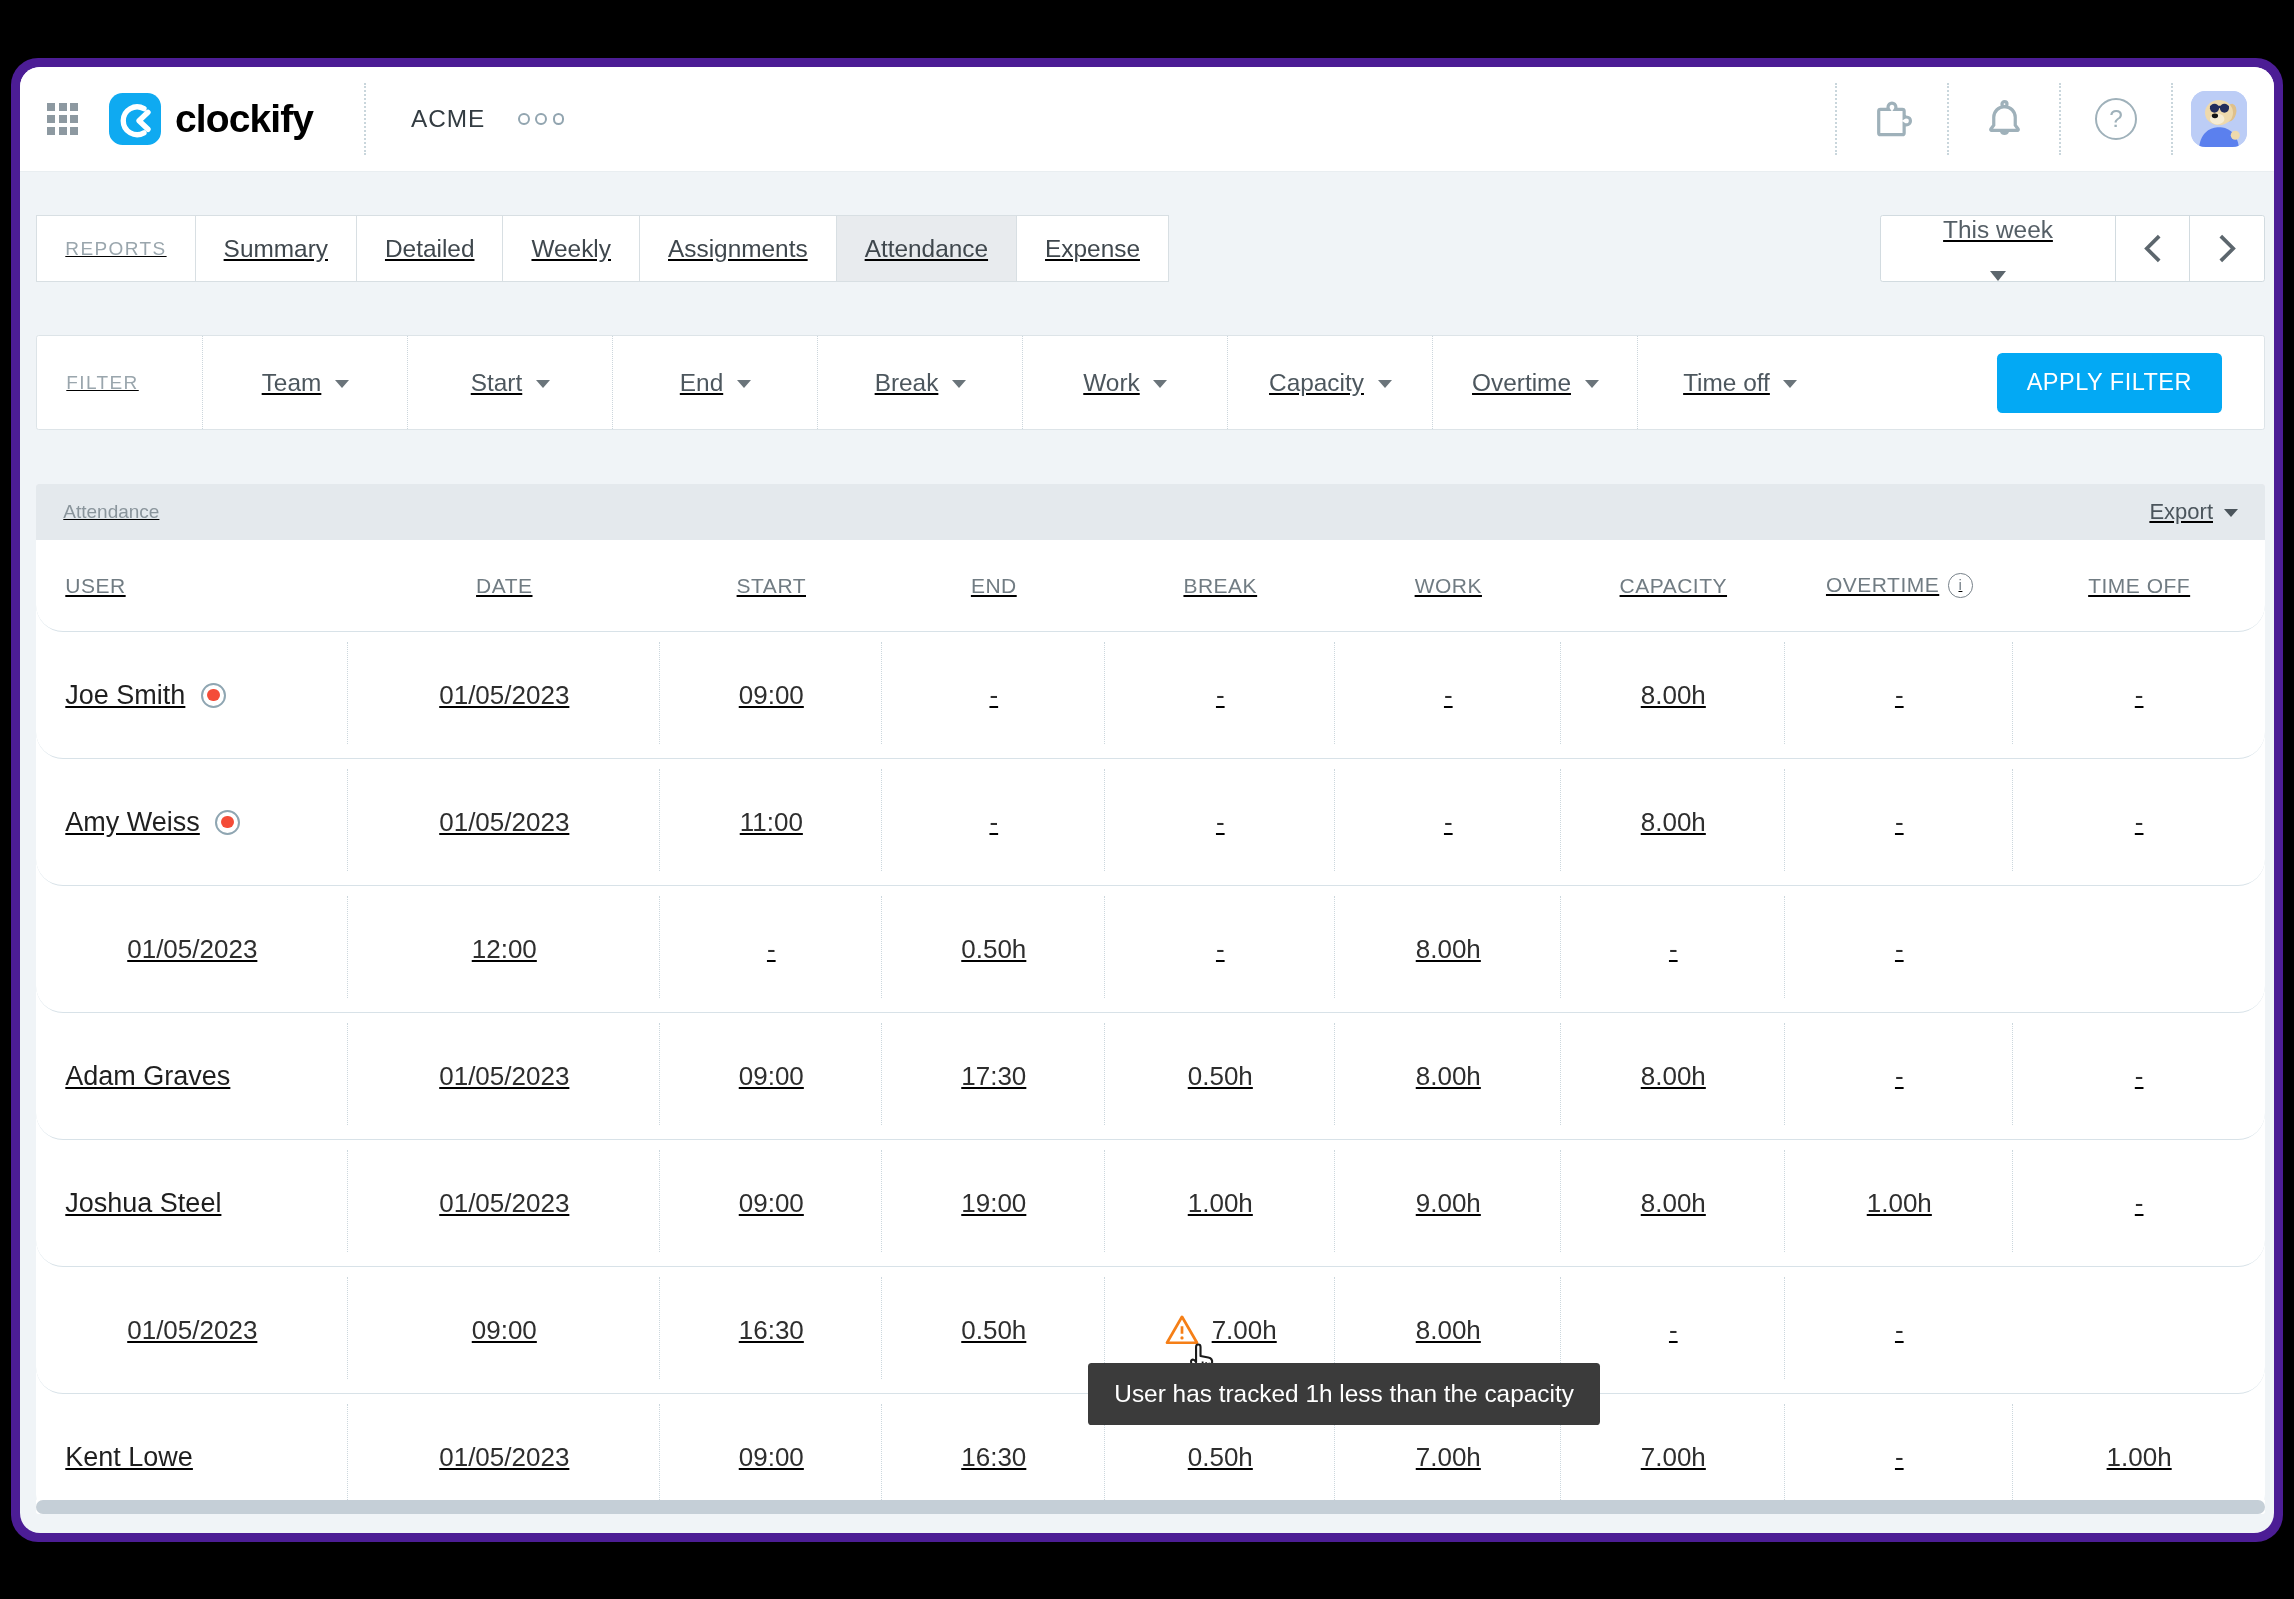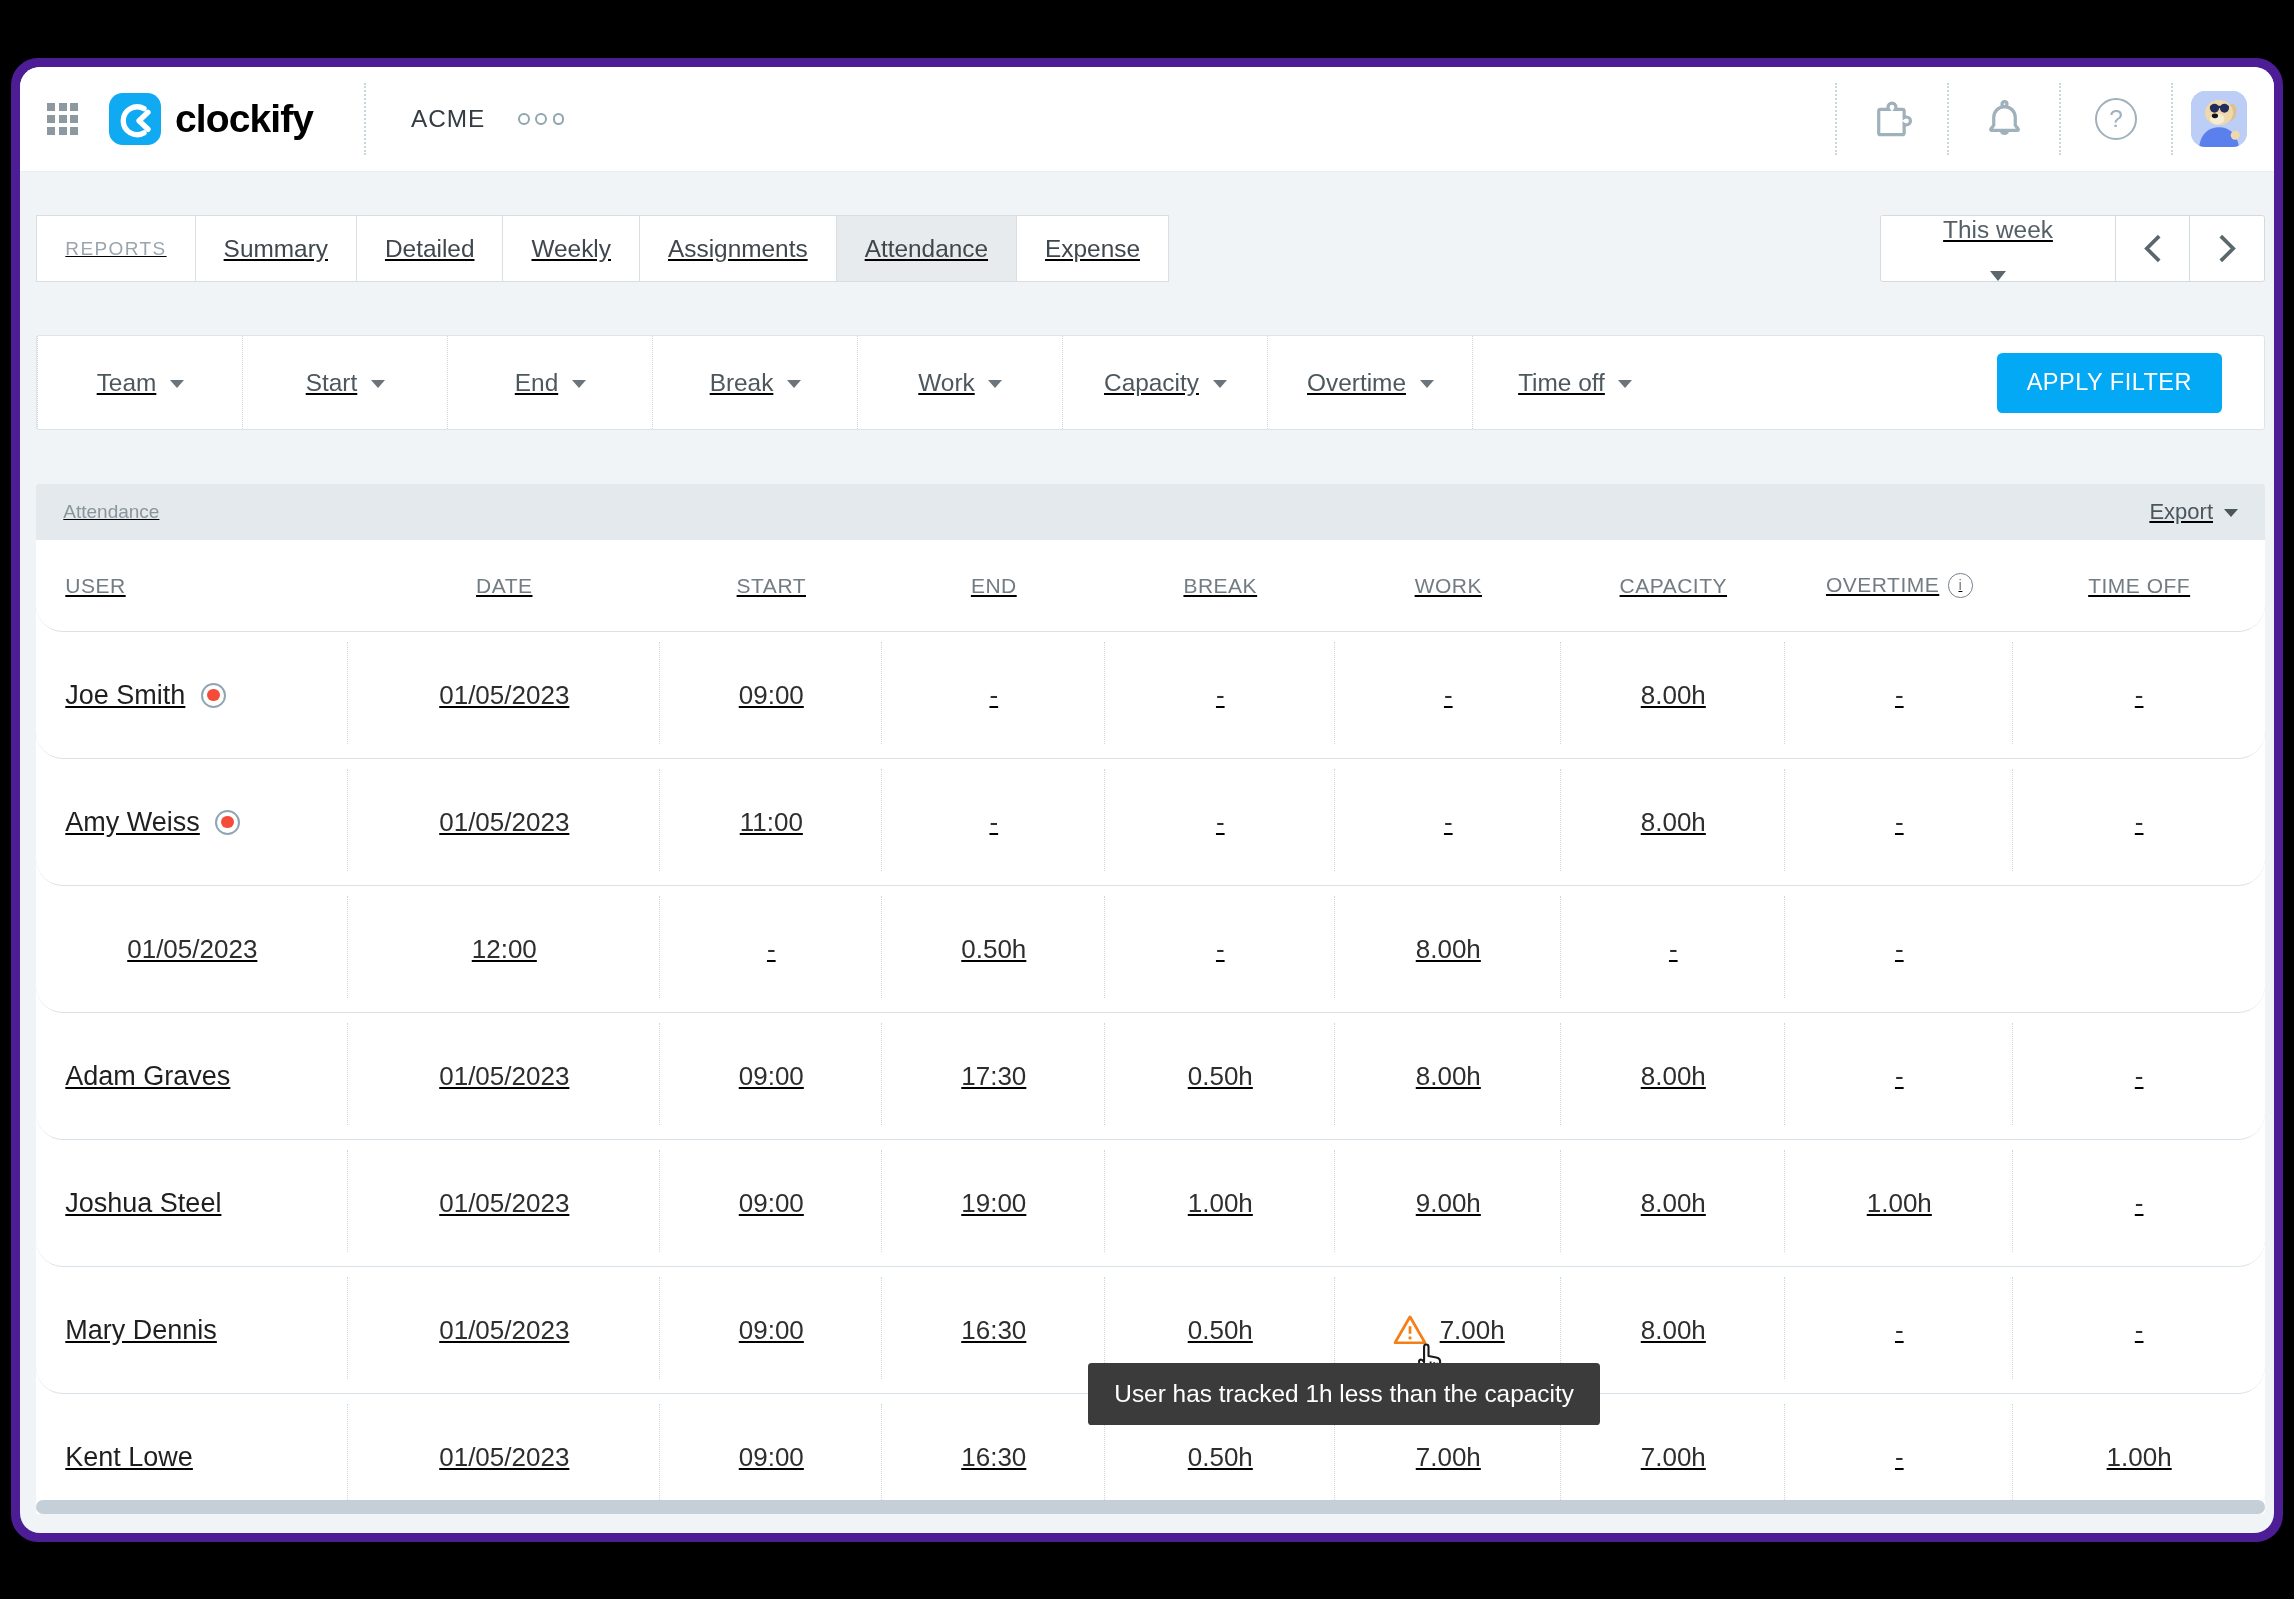--- a/index.html
+++ b/index.html
@@ -174,20 +174,21 @@
           </div>
           <div class="nav-btn">
             <svg width="20" height="31" viewBox="0 0 12 20">
                 <polyline points="2,2 10,10 2,18"></polyline>
               </svg>
           </div>
         </div>
       </div>
 
       <div class="filter-bar">
+        <div class="filter-label">FILTER</div>
         <div style="display:flex; align-items:stretch;">
             <div class="filter-item">
               <span>Team</span>
               <span class="fcaret"></span>
             </div>
             <div class="filter-item">
               <span>Start</span>
               <span class="fcaret"></span>
             </div>
             <div class="filter-item">
@@ -407,24 +408,20 @@
                 <span>8.00h</span>
               </div>
     <div class="cell">
                 <span>1.00h</span>
               </div>
     <div class="cell">
                 <span>-</span>
               </div>
   </div>
             <div class="trow grid-cols">
-    <div class="cell user">
-      <span>Mary Dennis</span>
-
-    </div>
     <div class="cell">
                 <span>01/05/2023</span>
               </div>
     <div class="cell">
                 <span>09:00</span>
               </div>
     <div class="cell">
                 <span>16:30</span>
               </div>
     <div class="cell">

